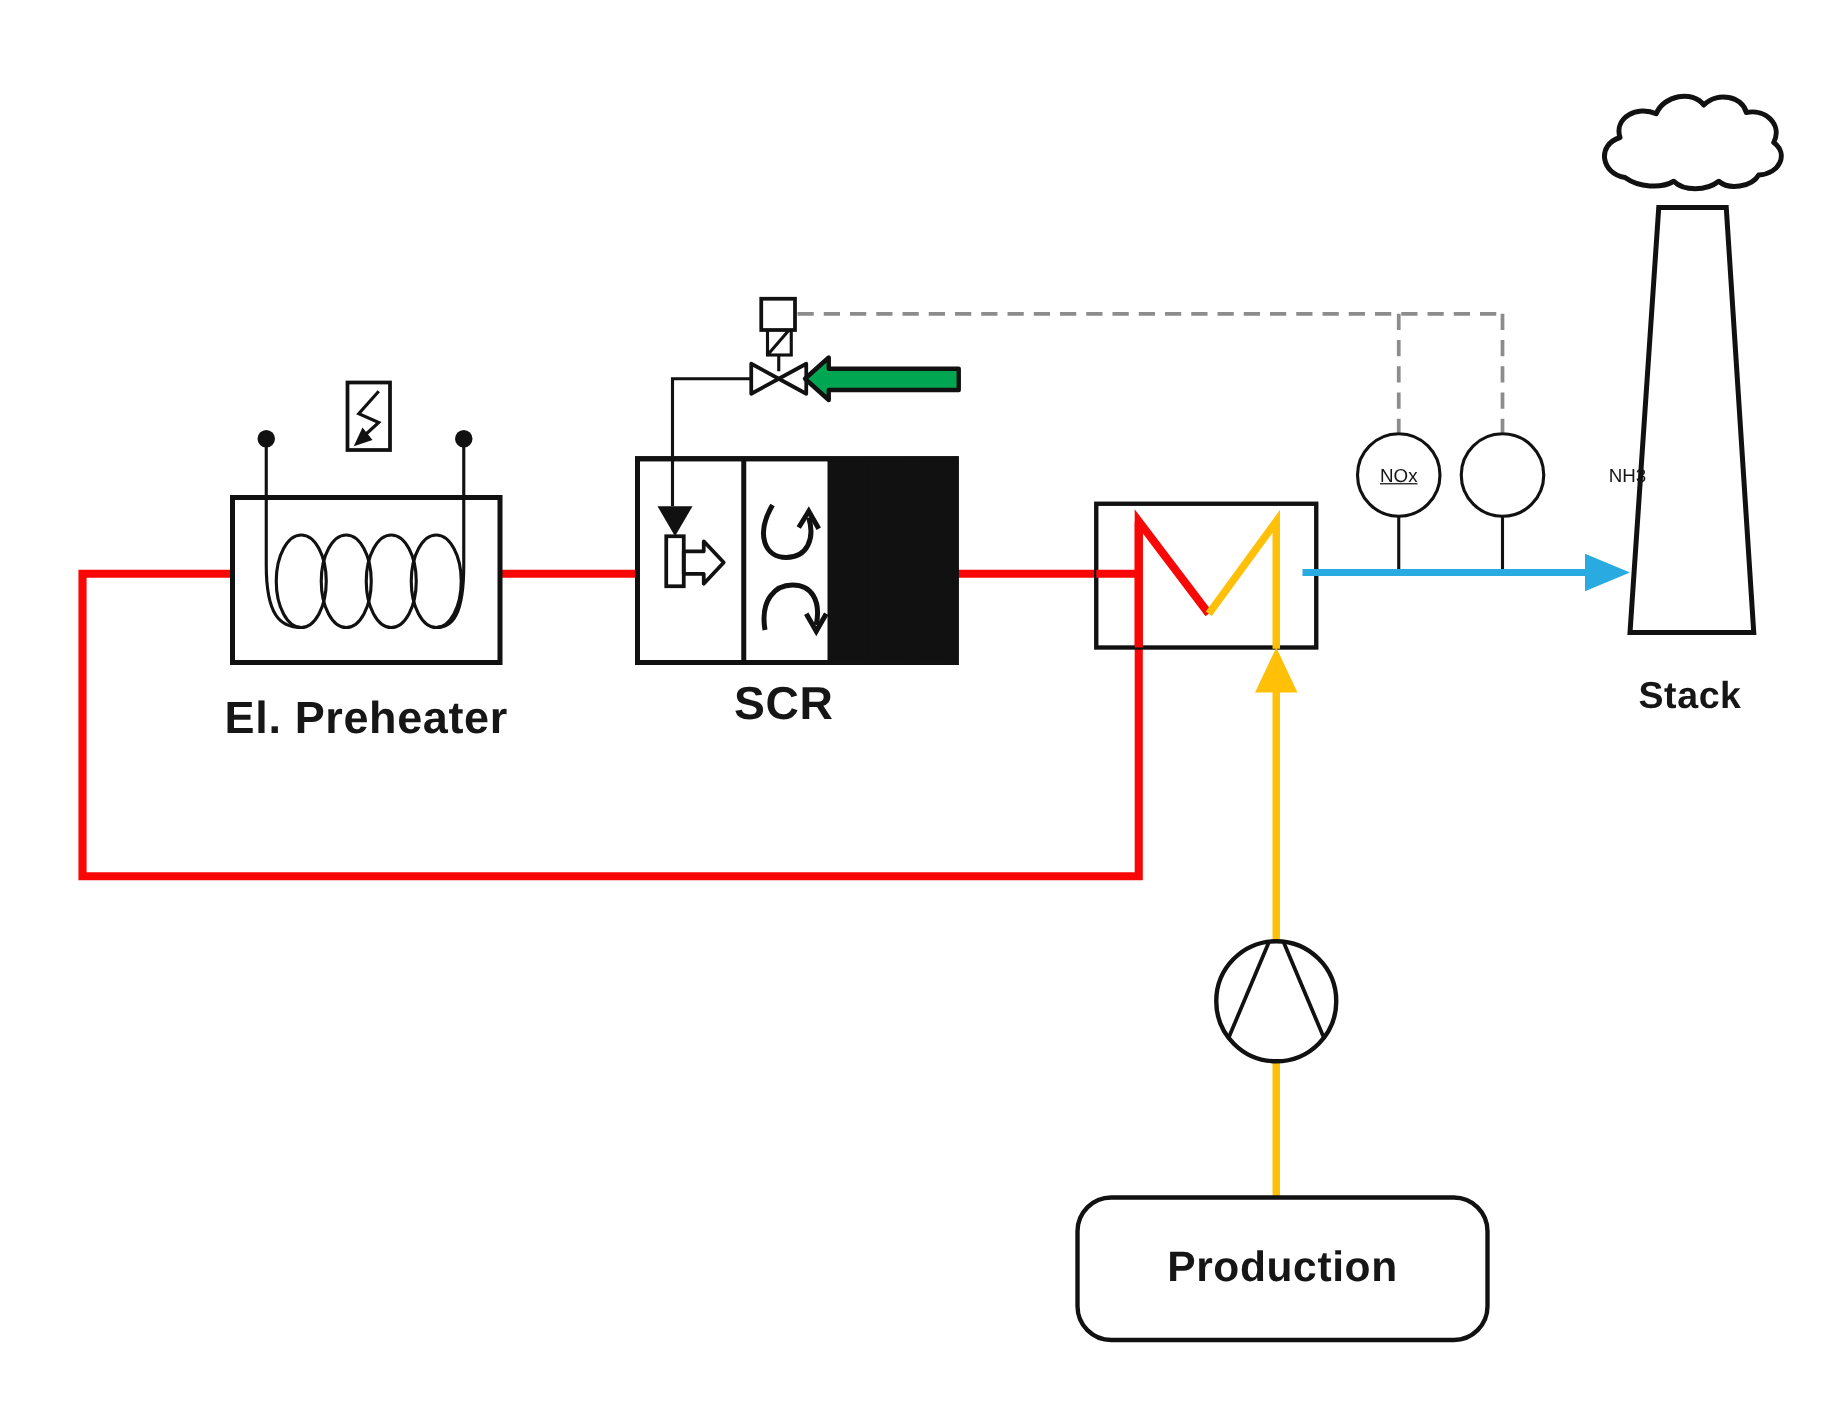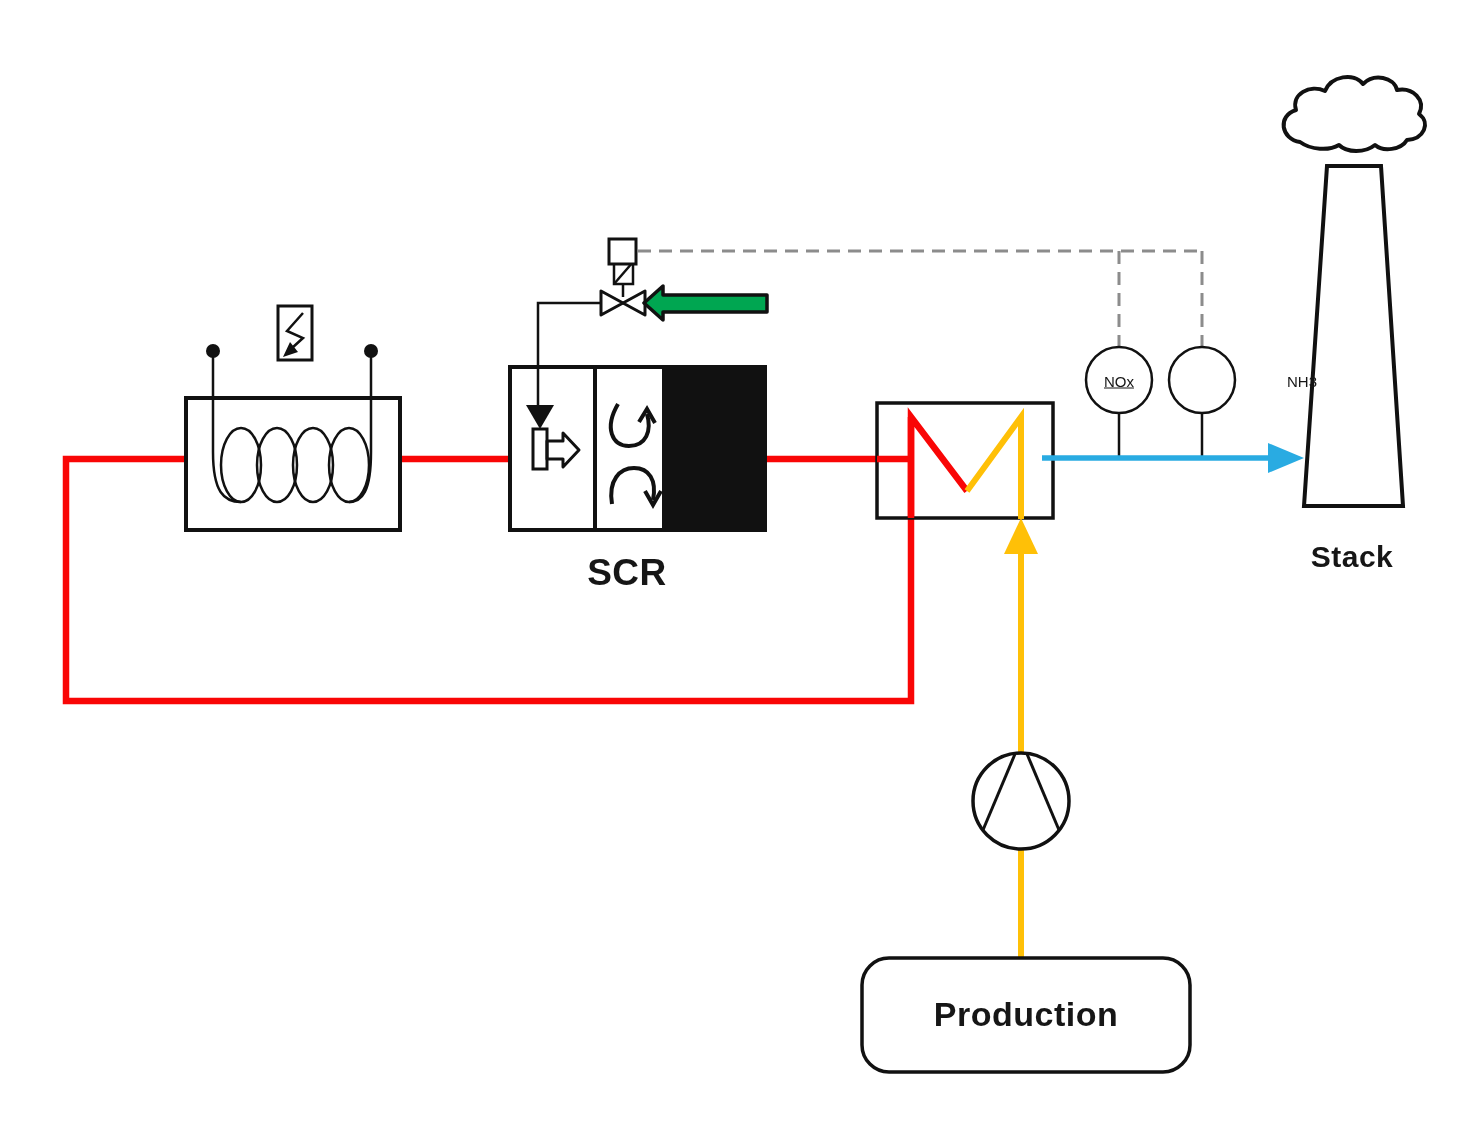--- a/index.html
+++ b/index.html
@@ -162,19 +162,20 @@
   <g>
     <polygon points="1327,166 1381,166 1403,506 1304,506" class="blk-fill-white" stroke-width="4" stroke-linejoin="miter"></polygon>
   </g>
   <path d="M1300,142 C1281,139 1277,116 1296,110 C1291,94 1310,84 1325,91
            C1331,76 1354,72 1363,84 C1374,73 1394,77 1397,90
            C1413,87 1426,100 1419,114 C1431,123 1424,139 1407,140
            C1401,150 1383,152 1375,145 C1365,153 1347,153 1339,145
            C1329,151 1311,150 1300,142 Z" class="blk-fill-white" stroke-width="4" stroke-linejoin="round"></path>
 </svg>
 
-<div class="lbl lbl-scr" style="left:627px;top:542px;margin-top:10px;">SCR</div>
+<div class="lbl lbl-main" style="left:293px;top:553px;">El. Preheater</div>
+<div class="lbl lbl-scr" style="left:627px;top:542px;">SCR</div>
 <div class="lbl lbl-stack" style="left:1352px;top:512px;margin-top:28px;">Stack</div>
 <div class="lbl lbl-prod" style="left:1026px;top:995px;">Production</div>
 <div class="lbl lbl-sensor" style="left:1119px;top:381px;text-decoration:underline;">NOx</div>
 <div class="lbl lbl-sensor" style="left:1262px;top:381px;margin-left:40px;">NH3</div>
 
 </div>
 
 </body></html>

